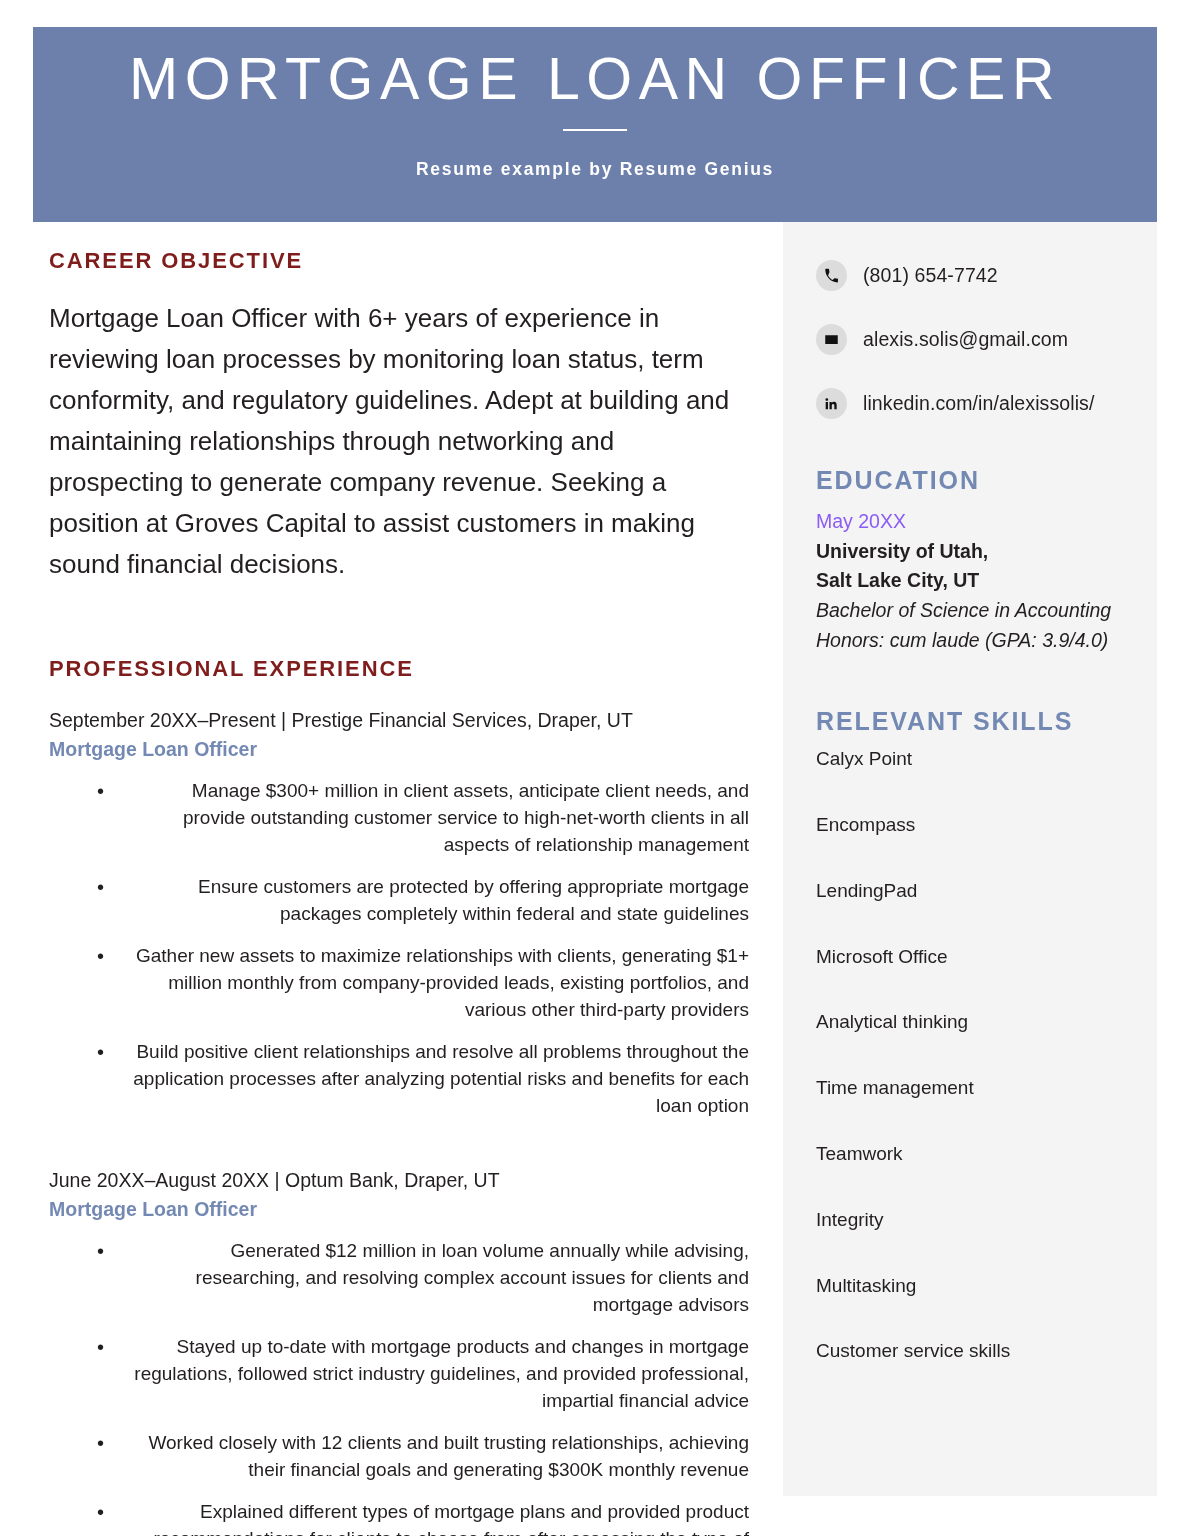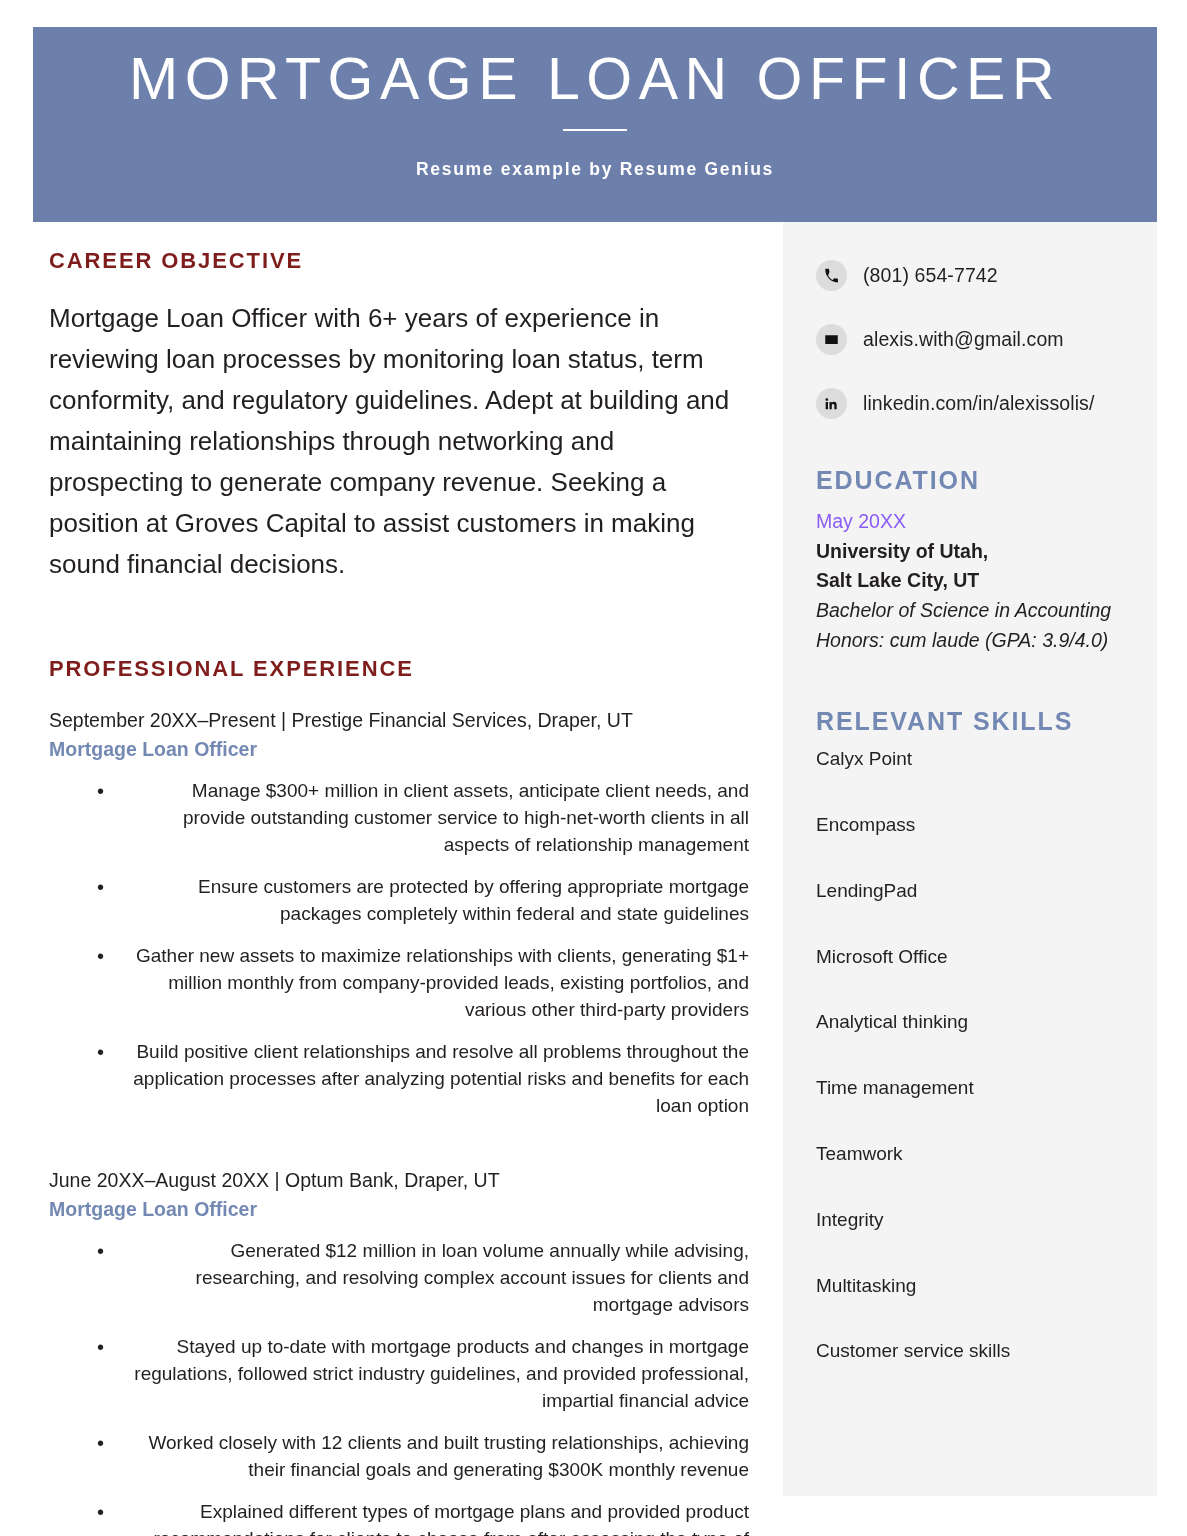--- a/index.html
+++ b/index.html
@@ -217,21 +217,21 @@
         </span>
         <span class="contact-text">(801) 654-7742</span>
       </li>
 
       <li class="contact-row">
         <span class="contact-icon">
           <svg width="15" height="15" viewBox="0 0 24 24" fill="#111111" aria-hidden="true">
             <path d="M2 5h20v14H2V5zm10 7.2L3.2 6.4h17.6L12 12.2z"></path>
           </svg>
         </span>
-        <span class="contact-text">alexis.with@gmail.com</span>
+        <span class="contact-text">alexis.solis@gmail.com</span>
       </li>
 
       <li class="contact-row">
         <span class="contact-icon">
           <svg width="15" height="15" viewBox="0 0 24 24" fill="#111111" aria-hidden="true">
             <path d="M4.5 3.5a2.2 2.2 0 110 4.4 2.2 2.2 0 010-4.4zM2.7 9.6h3.7V21H2.7V9.6zm6.1 0h3.5v1.6h.05c.5-.9 1.7-1.9 3.5-1.9 3.7 0 4.4 2.4 4.4 5.6V21h-3.7v-5.4c0-1.3 0-3-1.9-3-1.9 0-2.2 1.4-2.2 2.9V21H8.8V9.6z"></path>
           </svg>
         </span>
         <span class="contact-text">linkedin.com/in/alexissolis/</span>
       </li>

